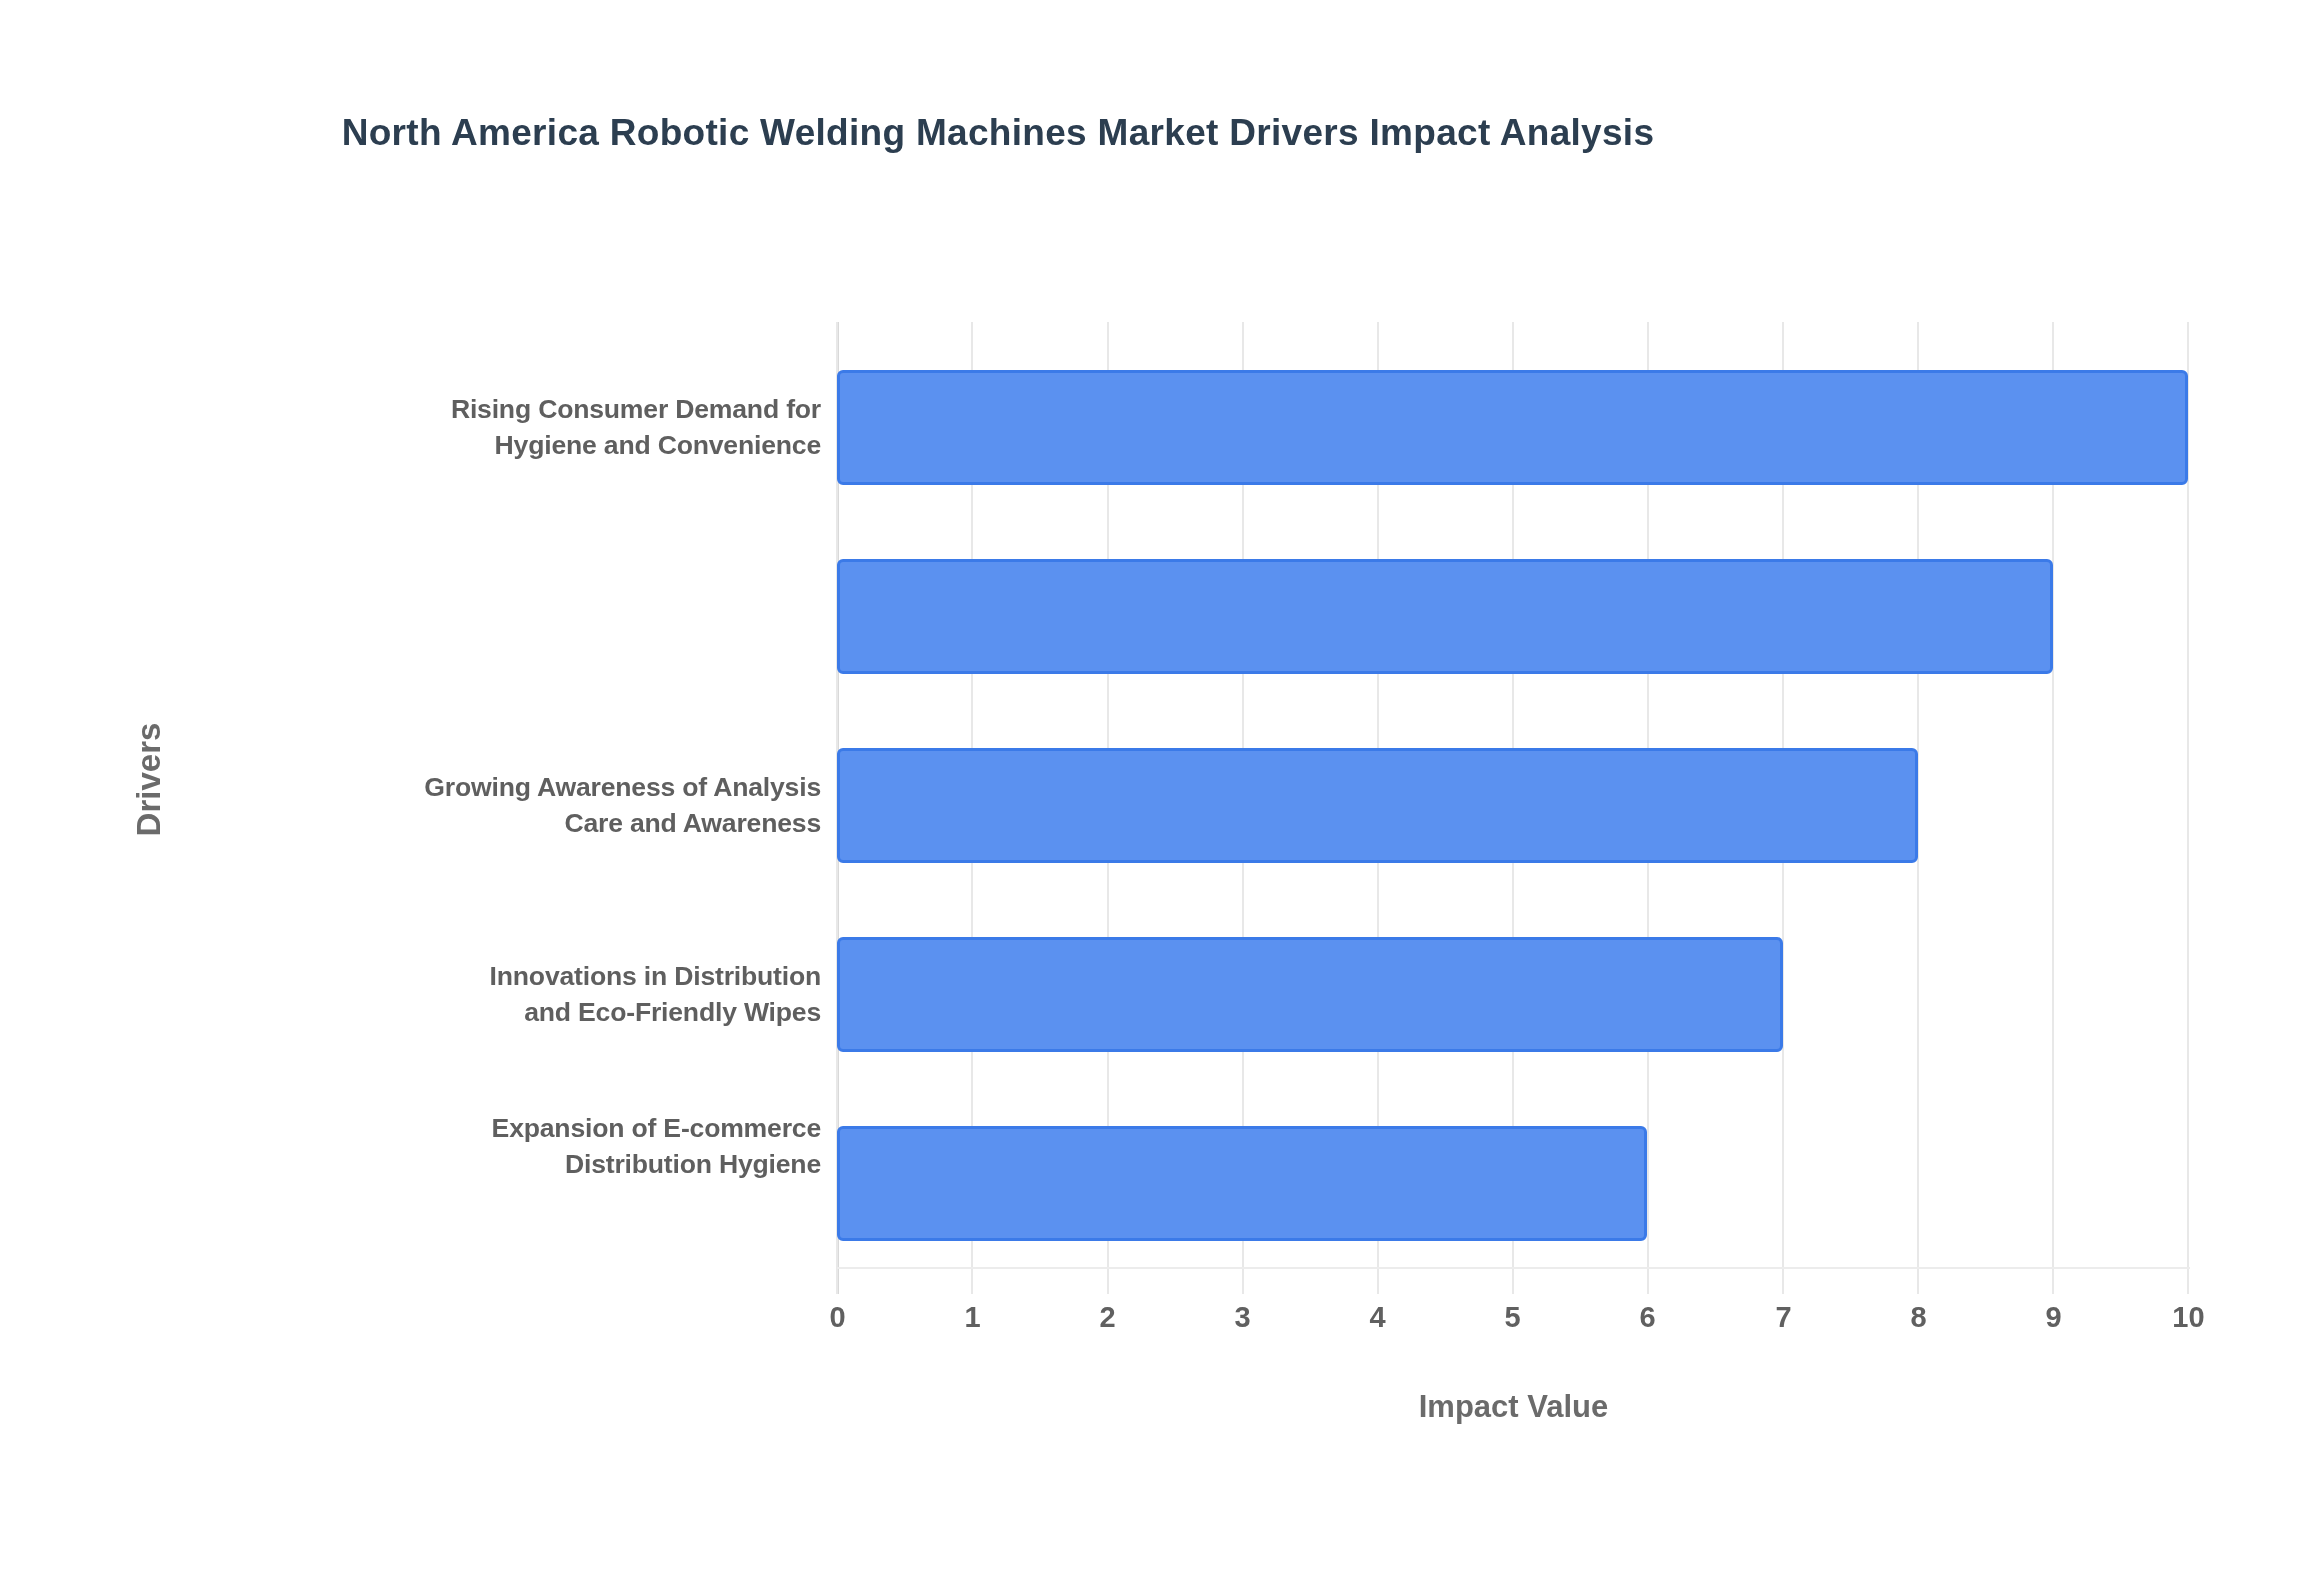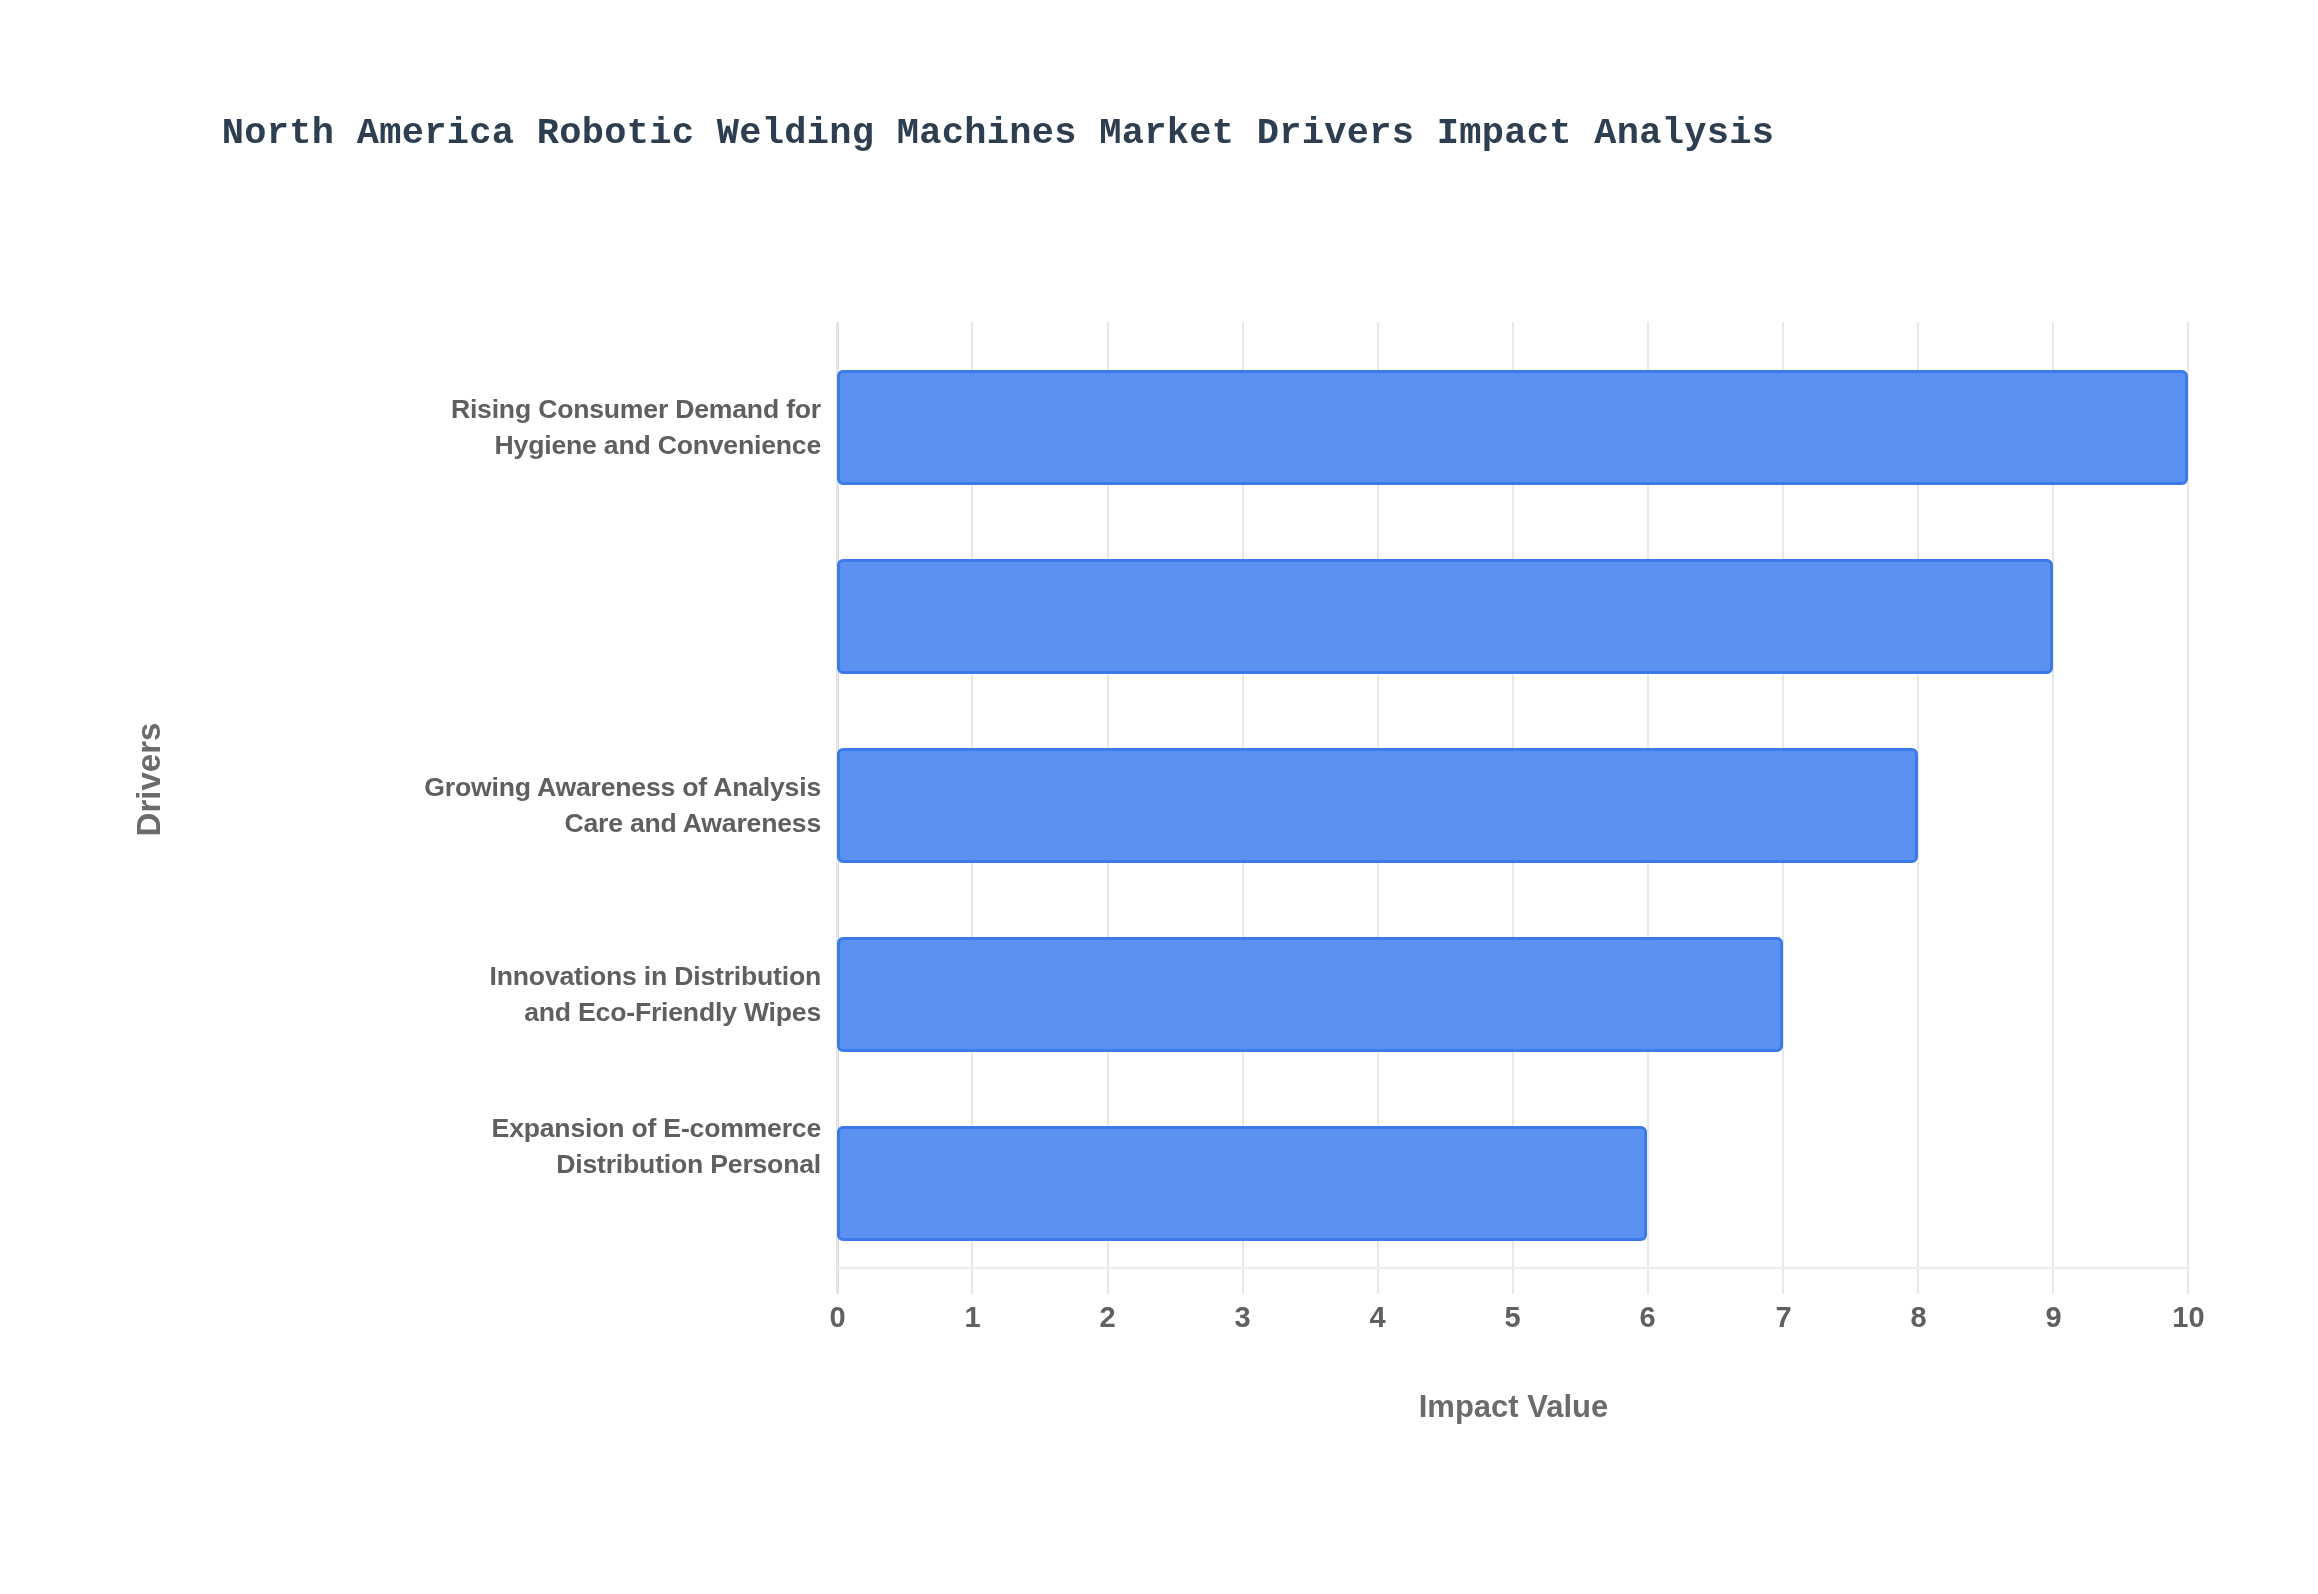--- a/index.html
+++ b/index.html
@@ -23,21 +23,21 @@
     background: #ffffff;
   }
 
   
   #chart-title {
     position: absolute;
     left: 0;
     top: 112px;
     width: 1996px;
     text-align: center;
-    font-family: Liberation Mono, monospace;
+    font-family: Liberation Sans, sans-serif;
     font-weight: bold;
     font-size: 37px;
     letter-spacing: 0.3px;
     color: #2c3e50;
     white-space: nowrap;
   }
 
   
   #plot-area {
     position: absolute;
@@ -189,21 +189,21 @@
       <div class="ytick" style="top: 447px;">
         <div>Growing Awareness of Analysis</div>
         <div>Care and Awareness</div>
       </div>
       <div class="ytick" style="top: 636px;">
         <div>Innovations in Distribution</div>
         <div>and Eco-Friendly Wipes</div>
       </div>
       <div class="ytick" style="top: 788px;">
         <div>Expansion of E-commerce</div>
-        <div>Distribution Personal</div>
+        <div>Distribution Hygiene</div>
       </div>
     </div>
 
   <div id="xtick-layer">
 
   <div class="xtick" style="left: 0px;">0</div>
       <div class="xtick" style="left: 135px;">1</div>
       <div class="xtick" style="left: 270px;">2</div>
       <div class="xtick" style="left: 405px;">3</div>
       <div class="xtick" style="left: 540px;">4</div>

